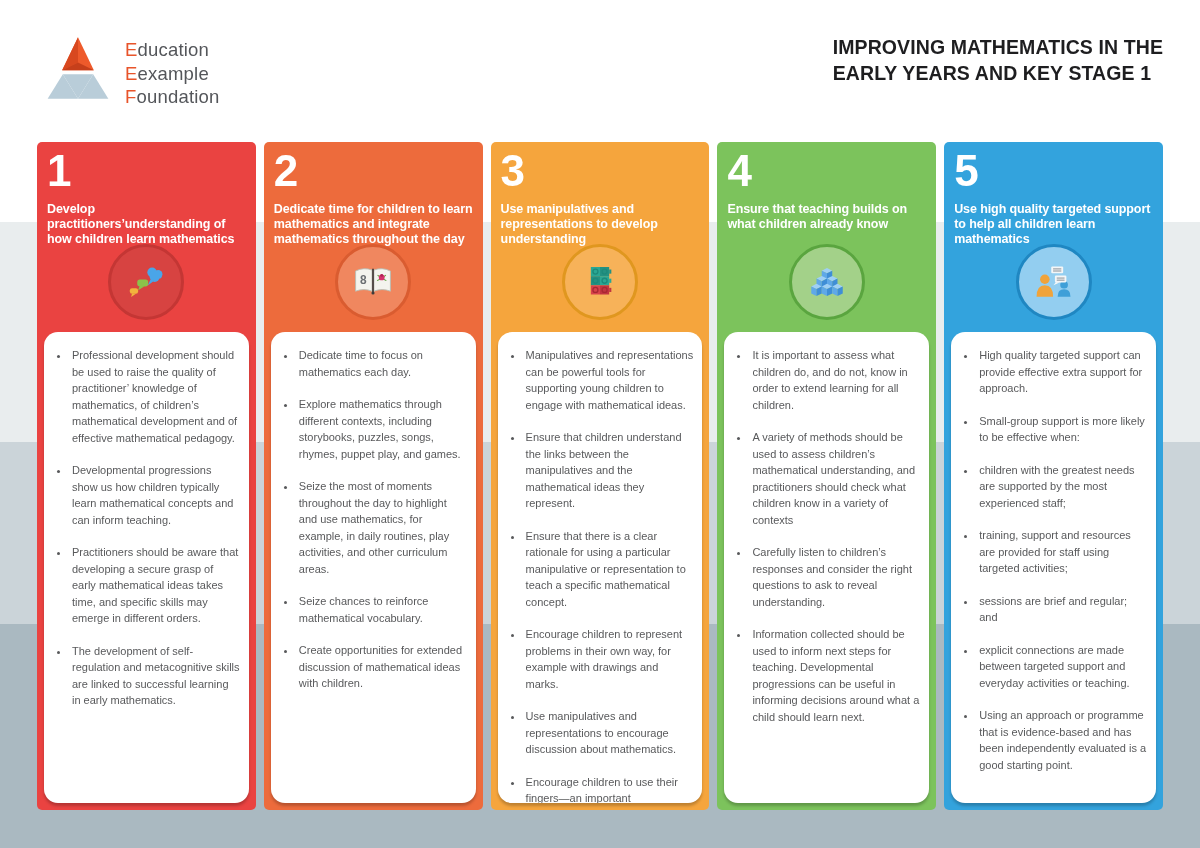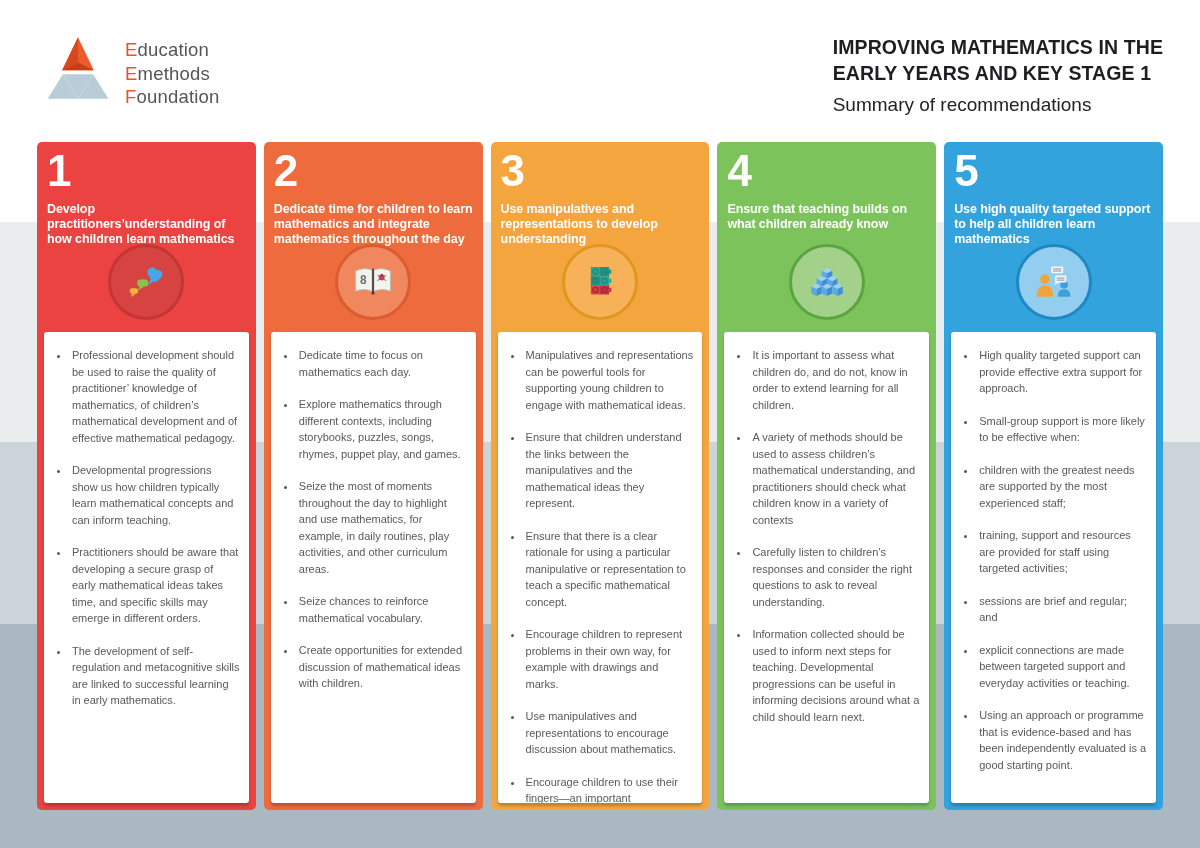--- a/index.html
+++ b/index.html
@@ -25,21 +25,21 @@
 
   
   .cols{position:absolute;left:37px;top:142px;width:1126px;height:668px;display:flex;gap:8px;}
   .col{flex:1;position:relative;border-radius:5px;color:#fff;}
   .num{font-size:44px;font-weight:bold;line-height:1;padding:7px 0 0 10px;}
   .col-title{font-size:12.5px;font-weight:bold;line-height:1.2;margin:9px 10px 0 10px;letter-spacing:-.1px;}
   .circle{position:absolute;top:102px;left:50%;transform:translateX(-50%);
           width:70px;height:70px;border-radius:50%;border:3px solid transparent;
           display:flex;align-items:center;justify-content:center;}
   .card{position:absolute;left:7px;right:7px;top:190px;bottom:7px;background:#fff;
-        border-radius:3px;box-shadow:0 3px 3px rgba(0,0,0,.22);
+        border-radius:14px;box-shadow:0 3px 3px rgba(0,0,0,.22);
         padding:15px 9px 8px 12px;box-sizing:border-box;overflow:hidden;}
   .bullets{margin:0;padding:0 0 0 14px;color:#58595b;font-size:11px;line-height:1.5;list-style:disc;}
   .bullets li{margin-bottom:16px;padding-left:2px;}
 
   
   .c0 .circle{background:#d74341;border-color:#c43634;}
   .c1 .circle{background:#f0875f;border-color:#da5c30;}
   .c2 .circle{background:#f7b259;border-color:#e0971f;}
   .c3 .circle{background:#a3d189;border-color:#5aa53f;}
   .c4 .circle{background:#93cef0;border-color:#1f87c2;}
@@ -55,29 +55,28 @@
   <svg class="logo-mark" viewBox="0 0 100 100">
     <polygon points="50,2 74,52 26,52" fill="#ee5a2b"></polygon>
     <polygon points="50,2 26,52 50,40" fill="#d8481f"></polygon>
     <polygon points="50,40 26,52 74,52" fill="#c63f1b"></polygon>
     <polygon points="4,95 50,95 27,58" fill="#b9cdd9"></polygon>
     <polygon points="27,58 73,58 50,95" fill="#b9cdd9"></polygon>
     <polygon points="50,95 96,95 73,58" fill="#b9cdd9"></polygon>
   </svg>
   <div class="logo-text">
     <div><span class="init">E</span><span>ducation</span></div>
-    <div><span class="init">E</span><span>methods</span></div>
+    <div><span class="init">E</span><span>example</span></div>
     <div><span class="init">F</span><span>oundation</span></div>
   </div>
 </div>
 
 <div class="headline">
   <div class="t">IMPROVING MATHEMATICS IN THE</div>
   <div class="t">EARLY YEARS AND KEY STAGE 1</div>
-  <div class="s">Summary of recommendations</div>
 </div>
 
 <div class="cols">
 
   <article class="col c0" style="background-color: rgb(234, 67, 65);">
     <div class="num">1</div>
     <h2 class="col-title">Develop practitioners’understanding of how children learn mathematics</h2>
     <div class="circle">
       <svg width="42" height="42" viewBox="0 0 48 48">
         <g fill="#4aa5e8">

